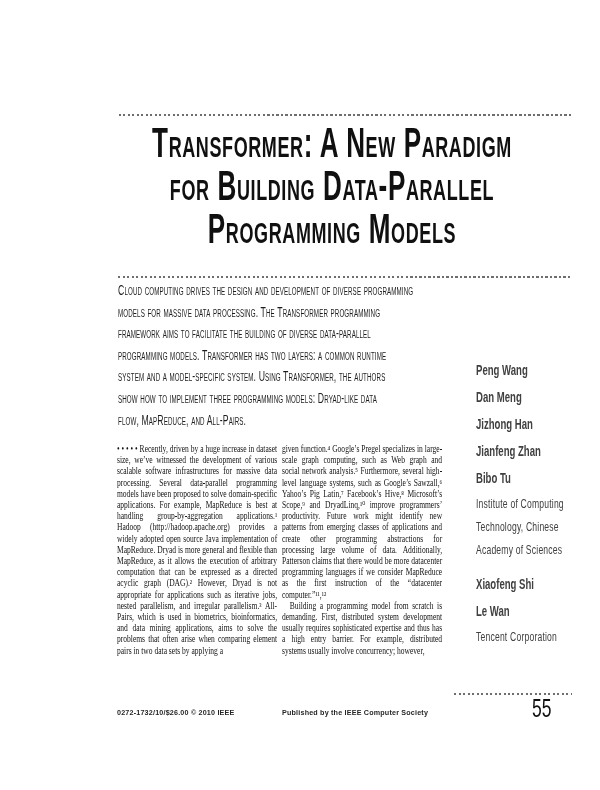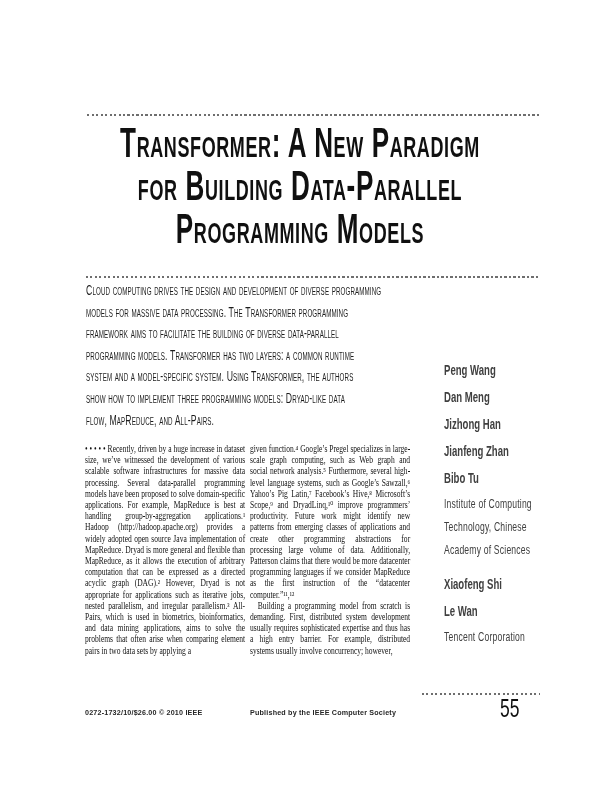--- a/index.html
+++ b/index.html
@@ -3,20 +3,21 @@
 <meta charset="utf-8">
 <style>
   html, body { margin: 0; padding: 0; background: #ffffff; }
   .page {
     position: relative;
     width: 540px;
     height: 790px;
     background: #ffffff;
     overflow: hidden;
     color: #161616;
+    margin-left: 32px;
   }
   .rule {
     position: absolute;
     height: 2px;
     background-image: repeating-linear-gradient(90deg, #6e6e6e 0 2px, transparent 2px 4.5px);
   }
   .rule-top   { left: 87px;  top: 114px; width: 475px; }
   .rule-mid   { left: 86px;  top: 276px; width: 476px; }
   .rule-folio { left: 422px; top: 693px; width: 143px; }
 

